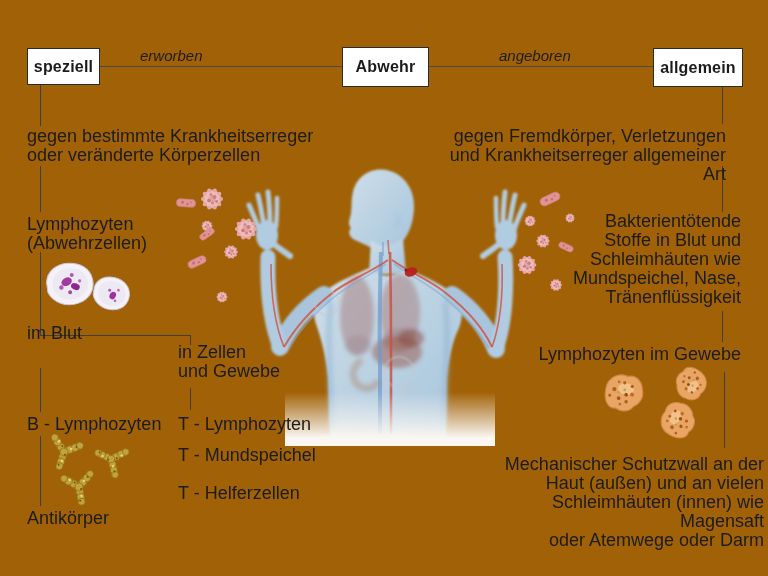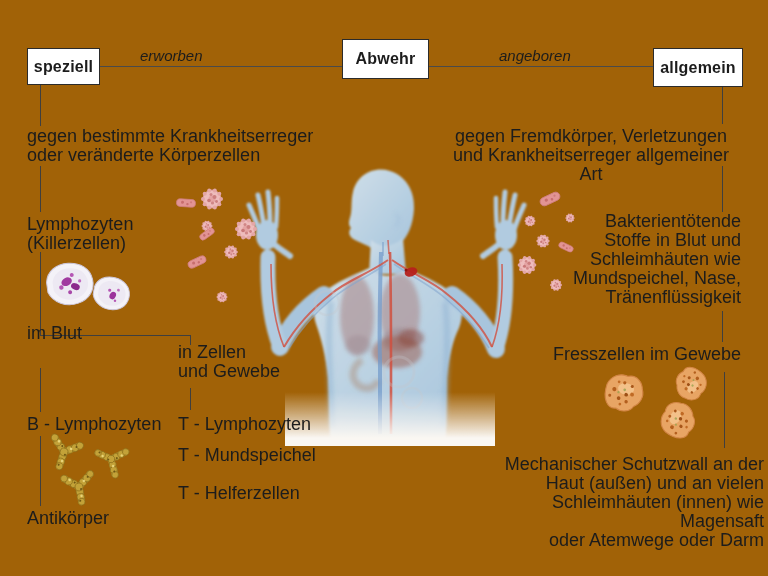--- a/index.html
+++ b/index.html
@@ -264,45 +264,45 @@
   <div class="vline" style="left:40px;top:368px;height:44px;"></div>
   <div class="vline" style="left:40px;top:436px;height:70px;"></div>
   <div class="vline" style="left:190px;top:388px;height:22px;"></div>
 
   <div class="vline" style="left:722px;top:86px;height:38px;"></div>
   <div class="vline" style="left:722px;top:166px;height:46px;"></div>
   <div class="vline" style="left:722px;top:311px;height:31px;"></div>
   <div class="vline" style="left:724px;top:372px;height:76px;"></div>
 
   <div class="box" style="left:27px;top:48px;width:71px;height:35px;">speziell</div>
-  <div class="box" style="left:342px;top:39px;width:85px;height:38px;">Abwehr</div>
+  <div class="box" style="left:342px;top:47px;width:85px;height:38px;">Abwehr</div>
   <div class="box" style="left:653px;top:48px;width:88px;height:37px;">allgemein</div>
 
   <div class="edge-label" style="left:140px;top:47px;width:130px;">erworben</div>
   <div class="edge-label" style="left:499px;top:47px;width:110px;">angeboren</div>
 
   <div class="lbl" style="left:27px;top:127px;">gegen bestimmte Krankheitserreger
 oder veränderte Körperzellen</div>
   <div class="lbl" style="left:27px;top:215px;">Lymphozyten
-(Killerzellen)</div>
+(Abwehrzellen)</div>
   <div class="lbl" style="left:27px;top:324px;">im Blut</div>
   <div class="lbl" style="left:27px;top:415px;">B - Lymphozyten</div>
   <div class="lbl" style="left:178px;top:343px;">in Zellen
 und Gewebe</div>
   <div class="lbl" style="left:178px;top:415px;">T - Lymphozyten</div>
   <div class="lbl" style="left:178px;top:446px;">T - Mundspeichel</div>
   <div class="lbl" style="left:178px;top:484px;">T - Helferzellen</div>
   <div class="lbl" style="left:27px;top:509px;">Antikörper</div>
 
-  <div class="lbl r" style="right:27px;top:127px;width:300px;text-align:center;">gegen Fremdkörper, Verletzungen
+  <div class="lbl r" style="right:42px;top:127px;width:300px;">gegen Fremdkörper, Verletzungen
 und Krankheitserreger allgemeiner Art</div>
   <div class="lbl r" style="right:27px;top:212px;width:260px;">Bakterientötende
 Stoffe in Blut und
 Schleimhäuten wie
 Mundspeichel, Nase,
 Tränenflüssigkeit</div>
-  <div class="lbl r" style="right:27px;top:345px;width:260px;">Fresszellen im Gewebe</div>
+  <div class="lbl r" style="right:27px;top:345px;width:260px;">Lymphozyten im Gewebe</div>
   <div class="lbl c" style="left:486px;top:455px;width:278px;">Mechanischer Schutzwall an der
 Haut (außen) und an vielen
 Schleimhäuten (innen) wie Magensaft
 oder Atemwege oder Darm</div>
 
 </div>
 
 </body></html>

